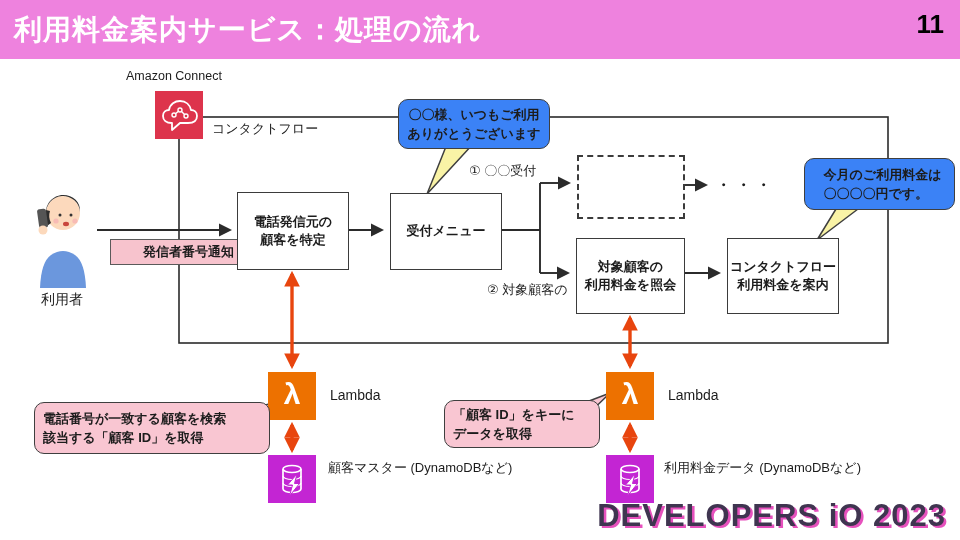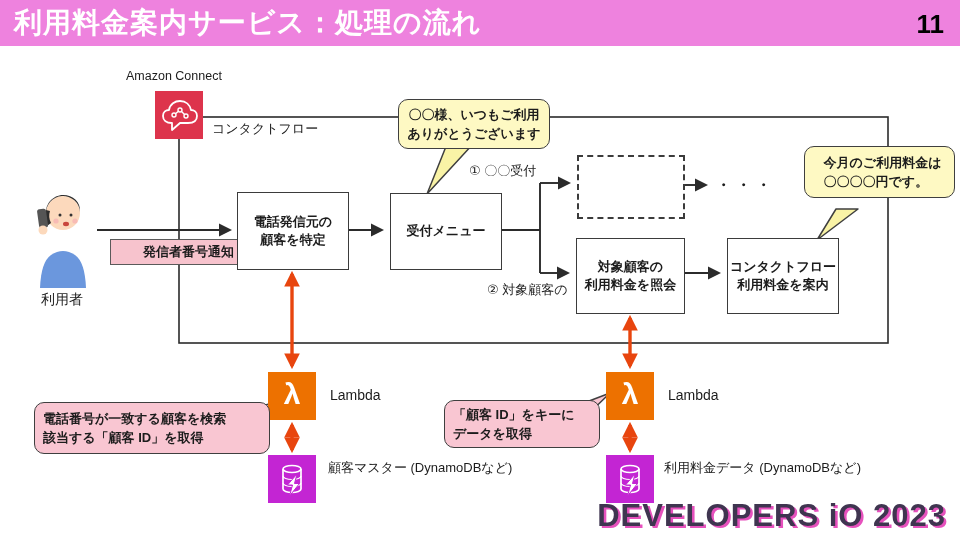--- a/index.html
+++ b/index.html
@@ -1,39 +1,39 @@
 <!DOCTYPE html>
 <html><head>
 <meta charset="utf-8">
 <style>
   html,body{margin:0;padding:0;}
   body{font-family:"Liberation Sans","DejaVu Sans",sans-serif;}
   .slide{position:relative;width:960px;height:540px;background:#ffffff;overflow:hidden;}
   .abs{position:absolute;}
   
-  .header{position:absolute;left:0;top:0;width:960px;height:46px;background:#ee82de;display:flex;align-items:center;}
+  .header{position:absolute;left:0;top:0;width:960px;height:59px;background:#ee82de;display:flex;align-items:center;}
   .header-title{color:#ffffff;font-weight:bold;font-size:28px;padding-left:14px;letter-spacing:1px;}
   .header-page{position:absolute;right:16px;top:9px;color:#000000;font-size:26px;font-weight:bold;}
   
   .layer{position:absolute;left:0;top:0;}
   
   .fbox{position:absolute;background:#ffffff;border:1.6px solid #3b3b3b;display:flex;align-items:center;justify-content:center;text-align:center;font-weight:bold;font-size:13px;color:#1c1c1c;line-height:1.4;}
   .pre{white-space:pre-line;}
   .dashedbox{position:absolute;border:2px dashed #3b3b3b;background:transparent;}
   .small-label{position:absolute;font-weight:normal;font-size:13px;color:#1c1c1c;white-space:nowrap;}
   .dots{position:absolute;font-weight:bold;font-size:15px;color:#1c1c1c;letter-spacing:5px;}
   
   .icon-sq{position:absolute;width:48px;height:48px;display:flex;align-items:center;justify-content:center;}
   .connect{background:#dd344c;}
   .lambda{background:#ed7100;}
   .dynamo{background:#c325d3;}
   .lambda-glyph{color:#ffffff;font-size:30px;font-weight:bold;line-height:1;transform:translateY(-2px);}
   
   .bubble{position:absolute;border:1.6px solid #3f3f3f;border-radius:10px;font-weight:bold;font-size:13px;color:#1c1c1c;line-height:1.5;display:flex;align-items:center;justify-content:center;text-align:left;}
-  .yellow{background:#fef9c3;}
+  .yellow{background:#3b82f6;}
   .pink{background:#f9c6d2;}
   .tag{position:absolute;background:#f7c3cd;border:1.2px solid #5a5a5a;font-weight:bold;font-size:13px;color:#1c1c1c;padding:3px 8px;white-space:nowrap;}
   
   .logo{position:absolute;right:14px;top:498px;font-size:31px;font-weight:900;color:#3f3550;letter-spacing:1px;text-shadow:2.5px 2px 0 #e651bd;}
 </style>
 </head>
 <body>
 
 <div class="slide">
 
@@ -113,21 +113,21 @@
 利用料金を照会</div>
   <div class="fbox pre" style="left:727px;top:238px;width:110px;height:74px;">コンタクトフロー
 利用料金を案内</div>
 
   <div class="small-label" style="left:469px;top:162px;">① 〇〇受付</div>
   <div class="small-label" style="left:487px;top:281px;">② 対象顧客の</div>
   <div class="dots" style="left:716px;top:176px;">・・・</div>
 
   <div class="bubble yellow pre" style="left:398px;top:99px;width:150px;height:48px;text-align:center;">〇〇様、いつもご利用
 ありがとうございます</div>
-  <div class="bubble yellow pre" style="left:804px;top:146px;width:143px;height:50px;padding-left:6px;">今月のご利用料金は
+  <div class="bubble yellow pre" style="left:804px;top:158px;width:143px;height:50px;padding-left:6px;">今月のご利用料金は
 〇〇〇〇円です。</div>
 
   <div class="icon-sq lambda" style="left:268px;top:372px;">
     <span class="lambda-glyph">λ</span>
   </div>
   <div class="small-label" style="left:330px;top:387px;font-size:14px;">Lambda</div>
 
   <div class="icon-sq lambda" style="left:606px;top:372px;">
     <span class="lambda-glyph">λ</span>
   </div>

